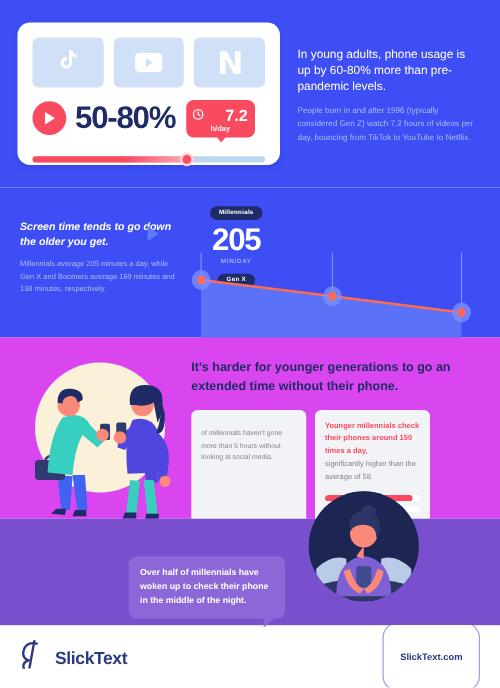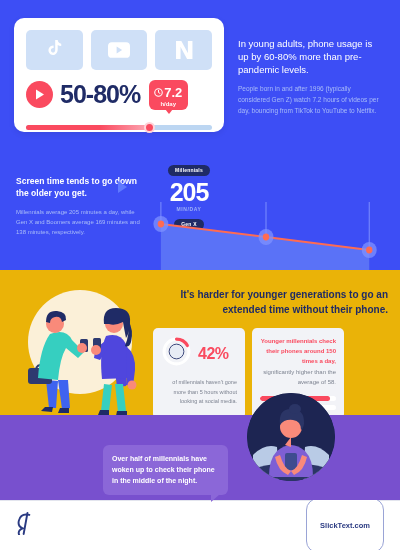--- a/index.html
+++ b/index.html
@@ -71,21 +71,21 @@
     margin-left: 2px;
   }
   .hours-badge:after {
     content: "";
     position: absolute; bottom: -4px; left: 50%;
     margin-left: -4px;
     border-left: 4px solid transparent;
     border-right: 4px solid transparent;
     border-top: 5px solid #fa4a5f;
   }
-  .hours-top { display: flex; align-items: center; gap: 1px; }
+  .hours-top { display: flex; align-items: center; gap: 17px; }
   .hours-num { font-size: 13px; font-weight: 800; line-height: 1; }
   .hours-unit { font-size: 6px; font-weight: 600; line-height: 1.1; opacity: .95; }
   .slider-wrap { position: relative; height: 10px; margin-top: 2px; }
   .slider-track {
     position: absolute; top: 3px; left: 0; right: 0; height: 5px;
     border-radius: 3px; background: #bcd6f2;
   }
   .slider-fill {
     position: absolute; top: 3px; left: 0; width: 66%; height: 5px;
     border-radius: 3px;
@@ -107,21 +107,21 @@
 
   
   .sec-chart {
     background: #3d4ef5;
     height: 120px;
     position: relative;
     padding: 8px 12px 0 16px;
     display: flex;
   }
   .chart-left { width: 128px; padding-top: 18px; }
-  .chart-title { color: #ffffff; font-size: 8.5px; font-weight: 700; line-height: 1.4; }
+  .chart-title { color: #ffffff; font-size: 8.5px; font-weight: 700; line-height: 1.4; font-style: italic; }
   .chart-body { color: #a9bcf8; font-size: 6px; line-height: 1.7; margin-top: 7px; }
   .chart-arrow {
     position: absolute; left: 118px; top: 31px;
     width: 0; height: 0;
     border-top: 6px solid transparent;
     border-bottom: 6px solid transparent;
     border-left: 9px solid #5f79ff;
   }
   .chart-right { flex: 1; position: relative; }
   .gen-cols { display: flex; justify-content: space-between; padding: 0 6px; flex-direction: column; }
@@ -138,26 +138,25 @@
     line-height: 1.05; margin-top: 3px; letter-spacing: -1px;
   }
   .gen-unit {
     color: #9db0f7; font-size: 5px; font-weight: 700;
     letter-spacing: .6px; margin-top: 1px;
   }
   .chart-svg { position: absolute; left: 0; top: 44px; width: 100%; height: 76px; }
 
   
   .sec-white {
-    background: #eab308;
+    background: #d946ef;
     height: 145px;
     position: relative;
     display: flex;
     padding: 10px 12px 0 8px;
-    text-align: right;
   }
   .illus-left { width: 145px; position: relative; }
   .white-right { flex: 1; padding-top: 8px; }
   .white-title {
     color: #1f2b66; font-size: 10px; font-weight: 700; line-height: 1.45;
   }
   .card-row { display: flex; gap: 7px; margin-top: 11px; }
   .card {
     background: #f2f3f7;
     border-radius: 5px;
@@ -373,30 +372,20 @@
         <circle cx="124" cy="105" r="4.5" fill="#f98a7a"></circle>
       </svg>
     </div>
 
     <div class="white-right">
       <div class="white-title">It's harder for younger generations to go an extended time without their phone.</div>
 
       <div class="card-row">
 
         <div class="card card-a">
-          <div class="donut-row">
-            <span>
-              <svg width="31" height="31" viewBox="0 0 40 40">
-                <circle cx="20" cy="20" r="16" fill="none" stroke="#ffffff" stroke-width="4"></circle>
-                <circle cx="20" cy="20" r="16" fill="none" stroke="#fa4a5f" stroke-width="4" stroke-dasharray="42 101" stroke-dashoffset="25" transform="rotate(-90 20 20)" stroke-linecap="round"></circle>
-                <circle cx="20" cy="20" r="9.5" fill="#e7ecf5" stroke="#1f2b66" stroke-width="1.1"></circle>
-              </svg>
-            </span>
-            <span class="pct-text">42%</span>
-          </div>
           <div class="card-caption">of millennials haven't gone more than 5 hours without looking at social media.</div>
         </div>
 
         <div class="card card-b">
           <div class="card-b-title">Younger millennials check their phones around 150 times a day,</div>
           <div class="card-b-sub">significantly higher than the average of 58.</div>
           <div class="bars">
             <div class="bar-bg">
                 <div class="bar-fill-1"></div>
               </div>
@@ -434,17 +423,18 @@
   </div>
 
   <div class="footer">
     <div class="brand">
       <span>
         <svg width="21" height="23" viewBox="0 0 22 24">
           <path d="M14 3 q-9-2-11 6 q-1.5 6 4 8 q-5 2-4 6 q1.5 6 10 3" fill="none" stroke="#2a3a82" stroke-width="2" stroke-linecap="round"></path>
           <path d="M12 1 L8 23" stroke="#2a3a82" stroke-width="2" stroke-linecap="round"></path>
         </svg>
       </span>
+      <span class="brand-name">SlickText</span>
     </div>
     <div class="site-btn">SlickText.com</div>
   </div>
 
 </div>
 
 </body></html>

